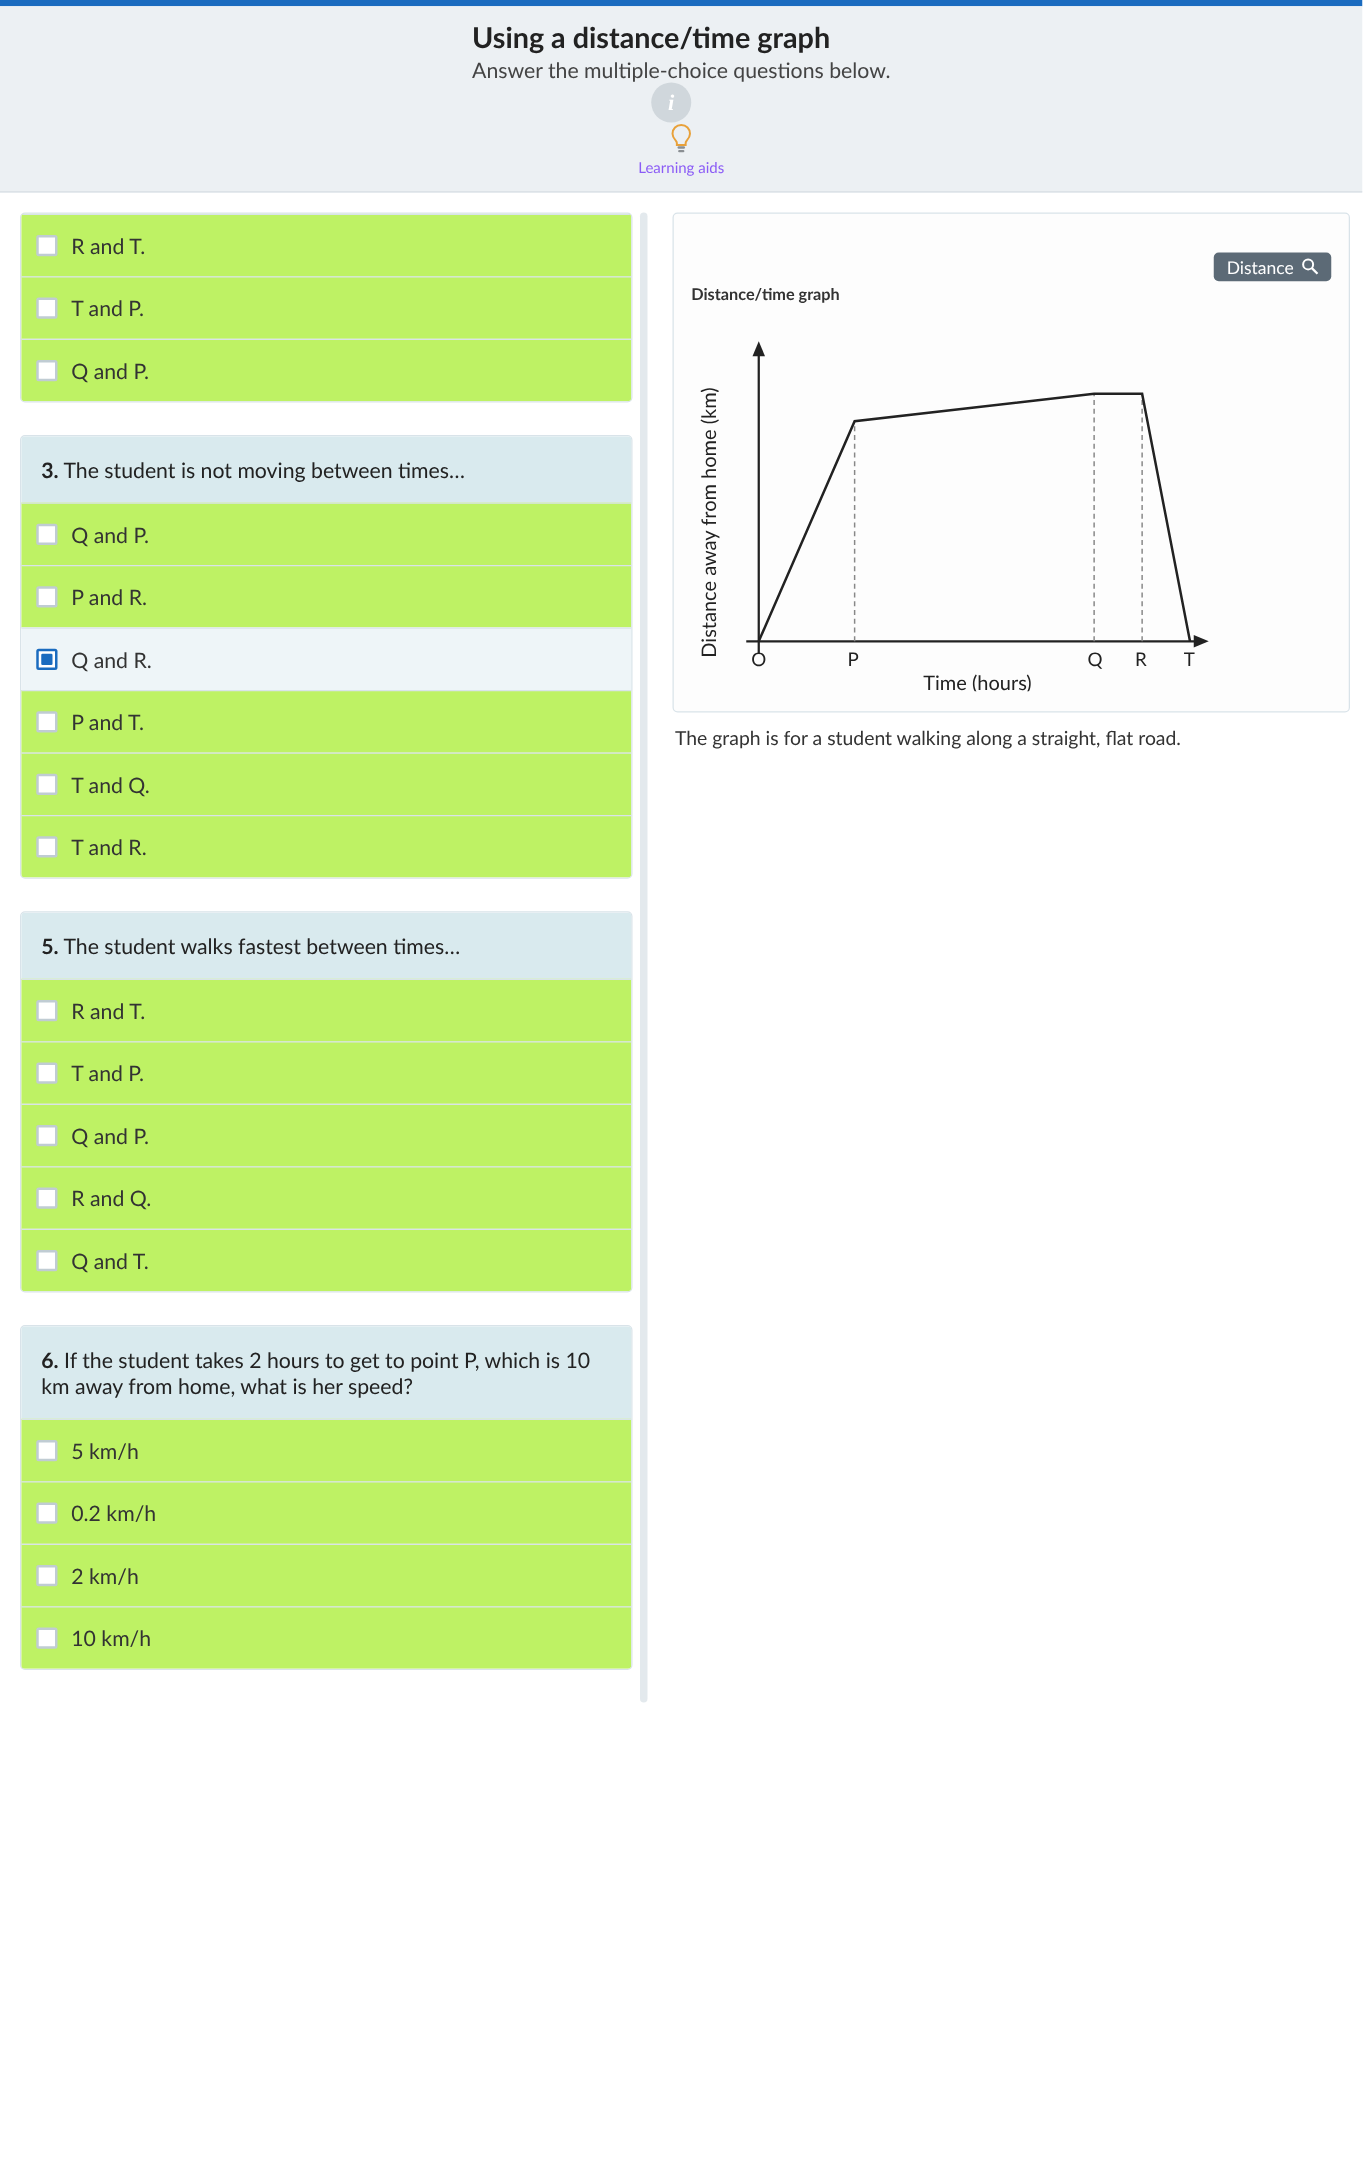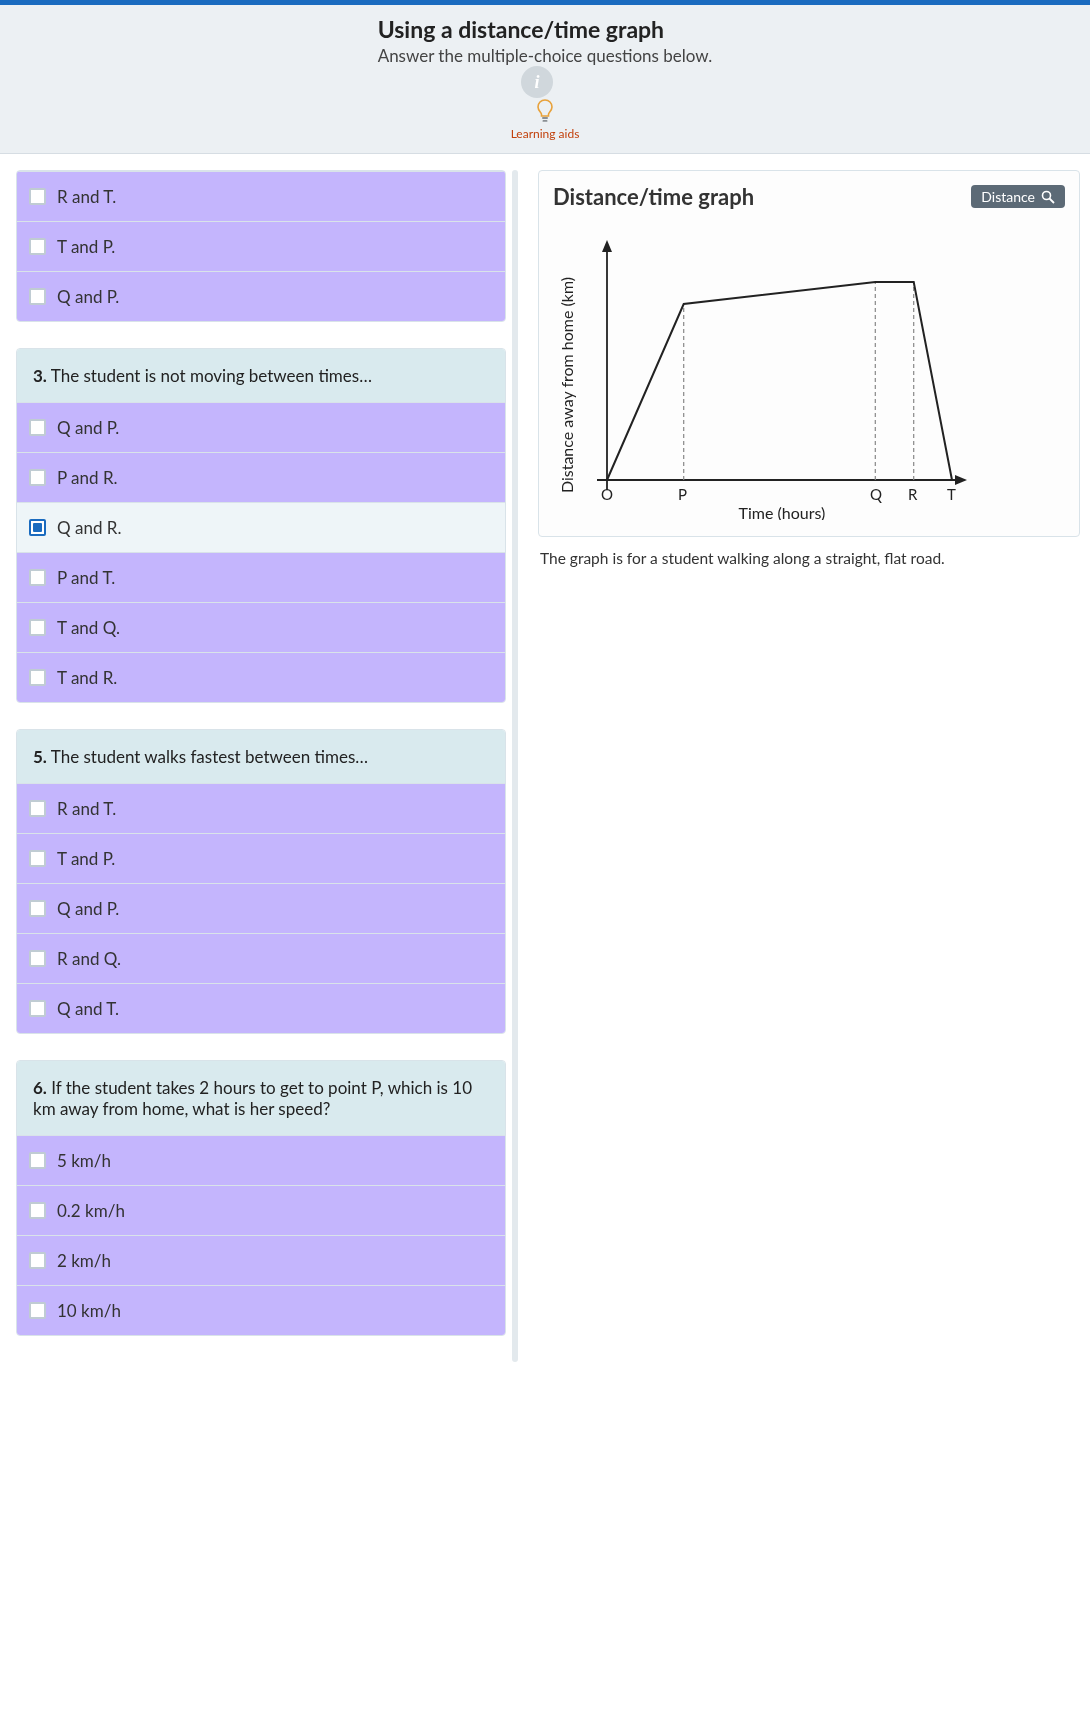--- a/index.html
+++ b/index.html
@@ -21,21 +21,21 @@
 }
 .header .titleblock { flex: 1; }
 .header h1 { font-size: 23px; font-weight: 700; color: #222; }
 .header .sub { font-size: 17px; color: #444; margin-top: 2px; }
 .info-btn {
   width: 32px; height: 32px; border-radius: 50%;
   background: #d0d7dc; display: flex; align-items: center; justify-content: center;
   color: #fff; font-style: italic; font-family: Georgia, serif; font-size: 18px;
   margin-right: 16px; cursor: pointer; font-weight: bold;
 }
-.learning-aids { text-align: right; color: #c2410c; font-size: 12px; cursor: pointer; }
+.learning-aids { text-align: right; color: #8b5cf6; font-size: 12px; cursor: pointer; }
 .bulb { display: block; margin: 0 auto 2px auto; }
 .main { display: flex; padding: 16px 10px 16px 16px; gap:0; }
 .quiz-col { width: 490px; }
 .divider { width: 18px; display:flex; justify-content:center;}
 .divider .track { width:6px; background:#e3e9ed; border-radius:3px; margin-top:0; height:100%;}
 .graph-col { flex: 1; padding-left:14px; }
 .qbox {
   border: 1px solid #d9e3e9;
   border-radius: 4px;
   margin-bottom: 26px;
@@ -48,21 +48,21 @@
   color: #222;
 }
 .qhead b { font-weight: 700; }
 .opt {
   border-top: 1px solid #d9e3e9;
   padding: 14px 16px 14px 40px;
   position: relative;
   display: flex;
   align-items: center;
   cursor: pointer;
-  background:#c4b5fd;
+  background:#bef264;
 }
 .opt.selected { background: #eef5f8; }
 .opt .box {
   position: absolute;
   left: 12px;
   width: 17px; height: 17px;
   border: 2px solid #c0ccd3;
   border-radius: 2px;
   background: #fff;
   display:flex;align-items:center;justify-content:center;
@@ -73,21 +73,21 @@
 }
 
 .orphan .opt:first-child { border-top:1px solid #d9e3e9; }
 .orphan { border:1px solid #d9e3e9; border-radius:4px; margin-bottom:26px; overflow:hidden;}
 
 .graph-panel {
   border: 1px solid #d9e3e9; border-radius:4px; background:#fdfdfd;
   padding: 0;
 }
 .gp-head { display:flex; align-items:center; padding:12px 14px 10px 14px; }
-.gp-title { font-weight:700; font-size:22px; color:#333; flex:1; }
+.gp-title { font-weight:700; font-size:13px; color:#333; flex:1;margin-top:44px; }
 .enlarge {
   background:#5c6a76; color:#fff; border-radius:4px; padding:3px 10px;
   font-size:14px; display:flex; align-items:center; gap:6px; cursor:pointer;
 }
 .chart-wrap { padding: 10px 18px 16px 18px; }
 .caption { font-size:15.5px; color:#333; margin-top:12px; padding: 0 2px 4px 2px;}
 svg.chart { display:block; }
 .axis { stroke:#222; stroke-width:1.8; fill:none; }
 .arrow { fill:#222; }
 .curve { stroke:#222; stroke-width:2; fill:none; }

